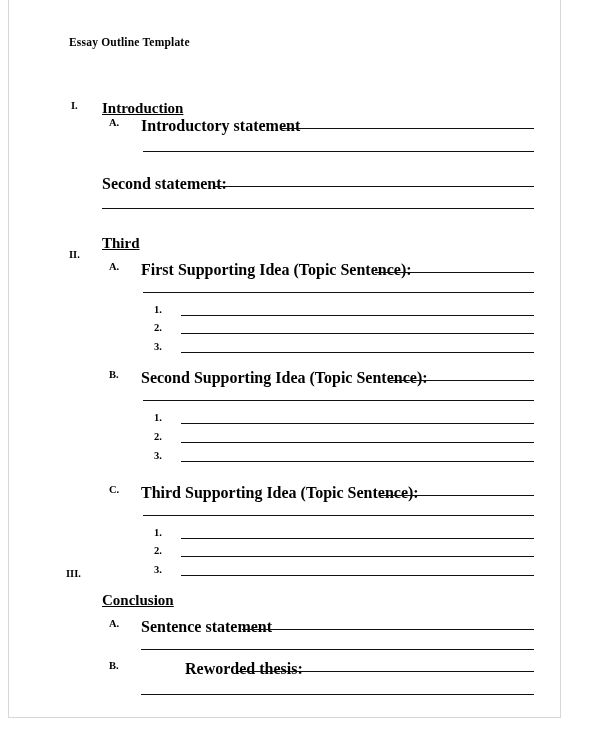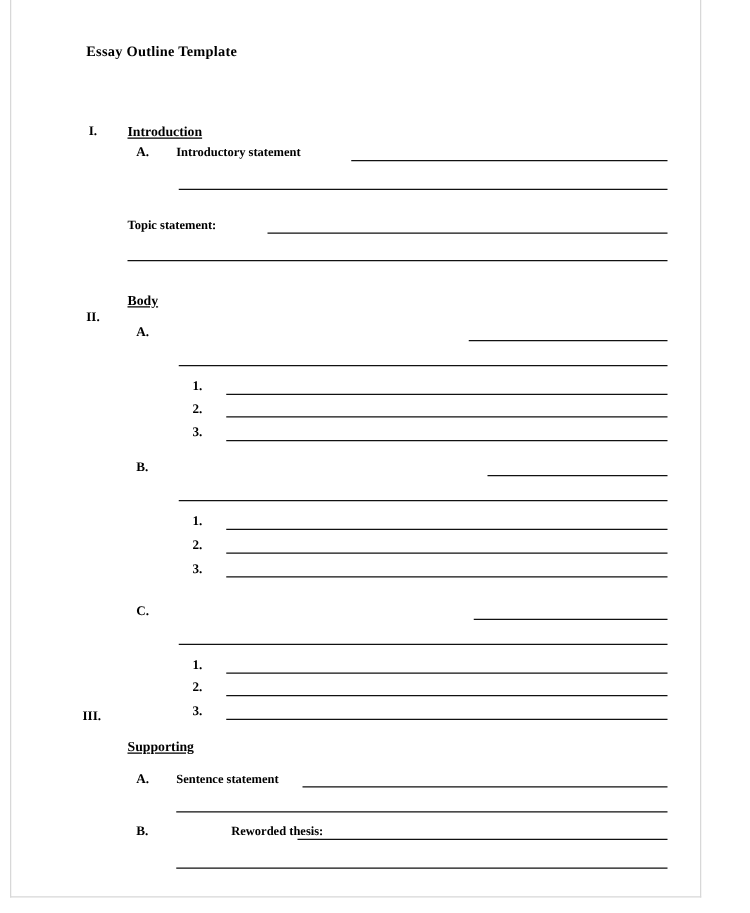--- a/index.html
+++ b/index.html
@@ -39,29 +39,29 @@
 
   .marker {
     position: absolute;
     font-weight: bold;
     font-size: 10.5px;
   }
 
   .heading-label {
     position: absolute;
     font-weight: bold;
-    font-size: 11px;
+    font-size: 15px;
     text-decoration: underline;
     text-underline-offset: 1px;
   }
 
   .item-label {
     position: absolute;
     font-weight: bold;
-    font-size: 10px;
+    font-size: 16px;
     white-space: nowrap;
   }
 
   .rule {
     position: absolute;
     height: 0;
     border-top: 1.6px solid #111111;
   }
 
   .rule.thin {
@@ -76,69 +76,72 @@
   <div class="doc-title">Essay Outline Template</div>
 
   <div class="marker" style="left:62px; top:100px;">I.</div>
   <div class="heading-label" style="left:93px; top:100px;">Introduction</div>
 
   <div class="marker" style="left:100px; top:117px;">A.</div>
   <div class="item-label" style="left:132px; top:117px;">Introductory statement</div>
   <div class="rule" style="left:272px; top:128px; width:253px;"></div>
   <div class="rule" style="left:134px; top:151px; width:391px;"></div>
 
-  <div class="item-label" style="left:93px; top:175px;">Topic statement:</div>
+  <div class="item-label" style="left:93px; top:175px;">Second statement:</div>
   <div class="rule" style="left:205px; top:186px; width:320px;"></div>
   <div class="rule" style="left:93px; top:208px; width:432px;"></div>
 
   <div class="marker" style="left:60px; top:249px;">II.</div>
-  <div class="heading-label" style="left:93px; top:235px;">Body</div>
+  <div class="heading-label" style="left:93px; top:235px;">Third</div>
 
   <div class="marker" style="left:100px; top:261px;">A.</div>
+  <div class="item-label" style="left:132px; top:261px;">First Supporting Idea (Topic Sentence):</div>
   <div class="rule" style="left:366px; top:272px; width:159px;"></div>
   <div class="rule" style="left:134px; top:292px; width:391px;"></div>
 
   <div class="marker" style="left:145px; top:304px;">1.</div>
   <div class="rule" style="left:172px; top:315px; width:353px;"></div>
 
   <div class="marker" style="left:145px; top:322px;">2.</div>
   <div class="rule" style="left:172px; top:333px; width:353px;"></div>
 
   <div class="marker" style="left:145px; top:341px;">3.</div>
   <div class="rule" style="left:172px; top:352px; width:353px;"></div>
 
   <div class="marker" style="left:100px; top:369px;">B.</div>
+  <div class="item-label" style="left:132px; top:369px;">Second Supporting Idea (Topic Sentence):</div>
   <div class="rule" style="left:381px; top:380px; width:144px;"></div>
   <div class="rule" style="left:134px; top:400px; width:391px;"></div>
 
   <div class="marker" style="left:145px; top:412px;">1.</div>
   <div class="rule" style="left:172px; top:423px; width:131px;"></div>
   <div class="rule thin" style="left:303px; top:423px; width:222px;"></div>
 
   <div class="marker" style="left:145px; top:431px;">2.</div>
   <div class="rule" style="left:172px; top:442px; width:353px;"></div>
 
   <div class="marker" style="left:145px; top:450px;">3.</div>
   <div class="rule" style="left:172px; top:461px; width:353px;"></div>
 
   <div class="marker" style="left:100px; top:484px;">C.</div>
+  <div class="item-label" style="left:132px; top:484px;">Third Supporting Idea (Topic Sentence):</div>
   <div class="rule" style="left:370px; top:495px; width:155px;"></div>
   <div class="rule" style="left:134px; top:515px; width:391px;"></div>
 
   <div class="marker" style="left:145px; top:527px;">1.</div>
   <div class="rule" style="left:172px; top:538px; width:353px;"></div>
 
   <div class="marker" style="left:145px; top:545px;">2.</div>
   <div class="rule" style="left:172px; top:556px; width:353px;"></div>
 
   <div class="marker" style="left:145px; top:564px;">3.</div>
   <div class="rule" style="left:172px; top:575px; width:353px;"></div>
 
   <div class="marker" style="left:57px; top:568px;">III.</div>
-  <div class="heading-label" style="left:93px; top:592px;">Supporting</div>
+  <div class="heading-label" style="left:93px; top:592px;">Conclusion</div>
 
   <div class="marker" style="left:100px; top:618px;">A.</div>
   <div class="item-label" style="left:132px; top:618px;">Sentence statement</div>
   <div class="rule" style="left:233px; top:629px; width:292px;"></div>
   <div class="rule" style="left:132px; top:649px; width:393px;"></div>
 
   <div class="marker" style="left:100px; top:660px;">B.</div>
   <div class="item-label" style="left:132px; top:660px;margin-left:44px;">Reworded thesis:</div>
   <div class="rule" style="left:229px; top:671px; width:296px;"></div>
   <div class="rule" style="left:132px; top:694px; width:393px;"></div>

